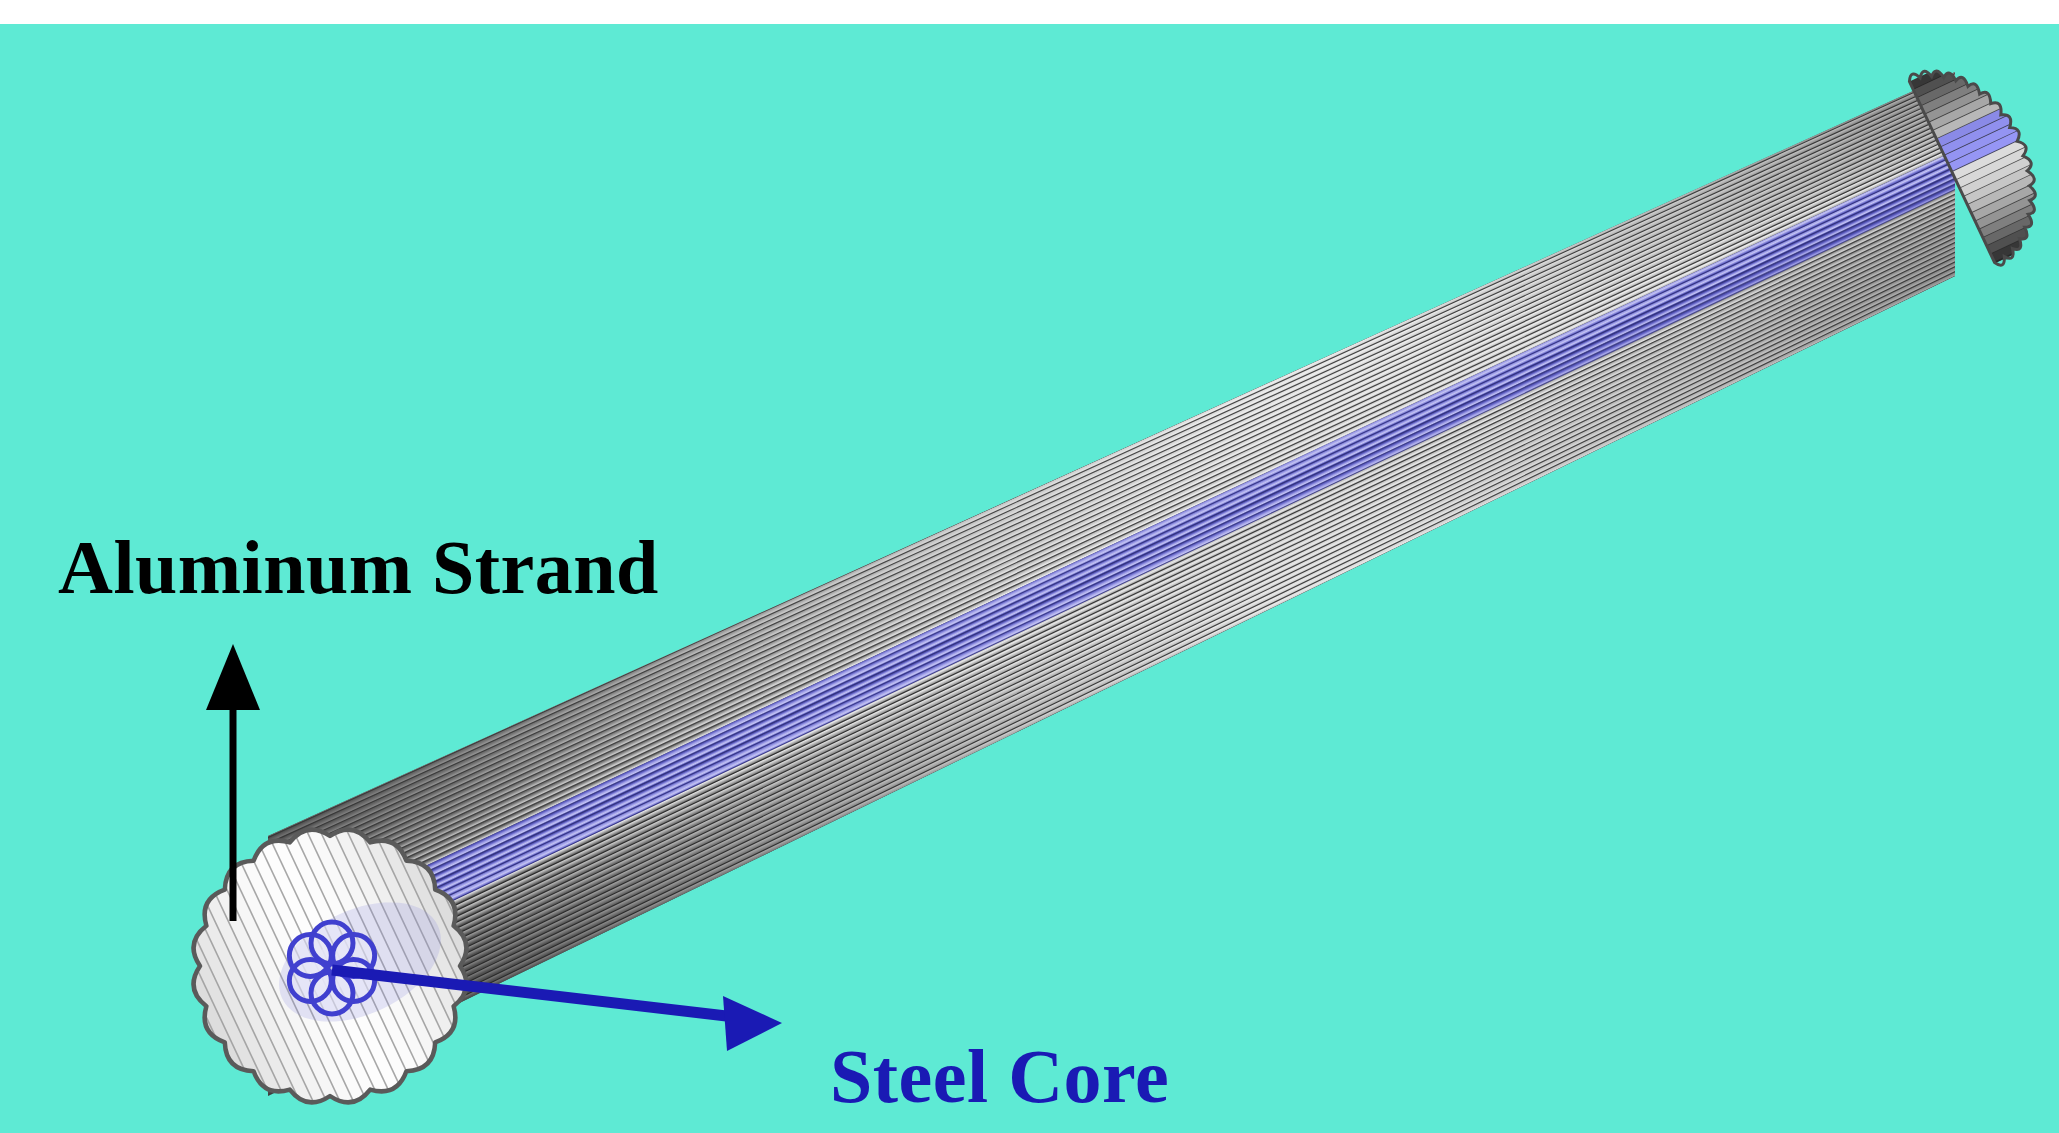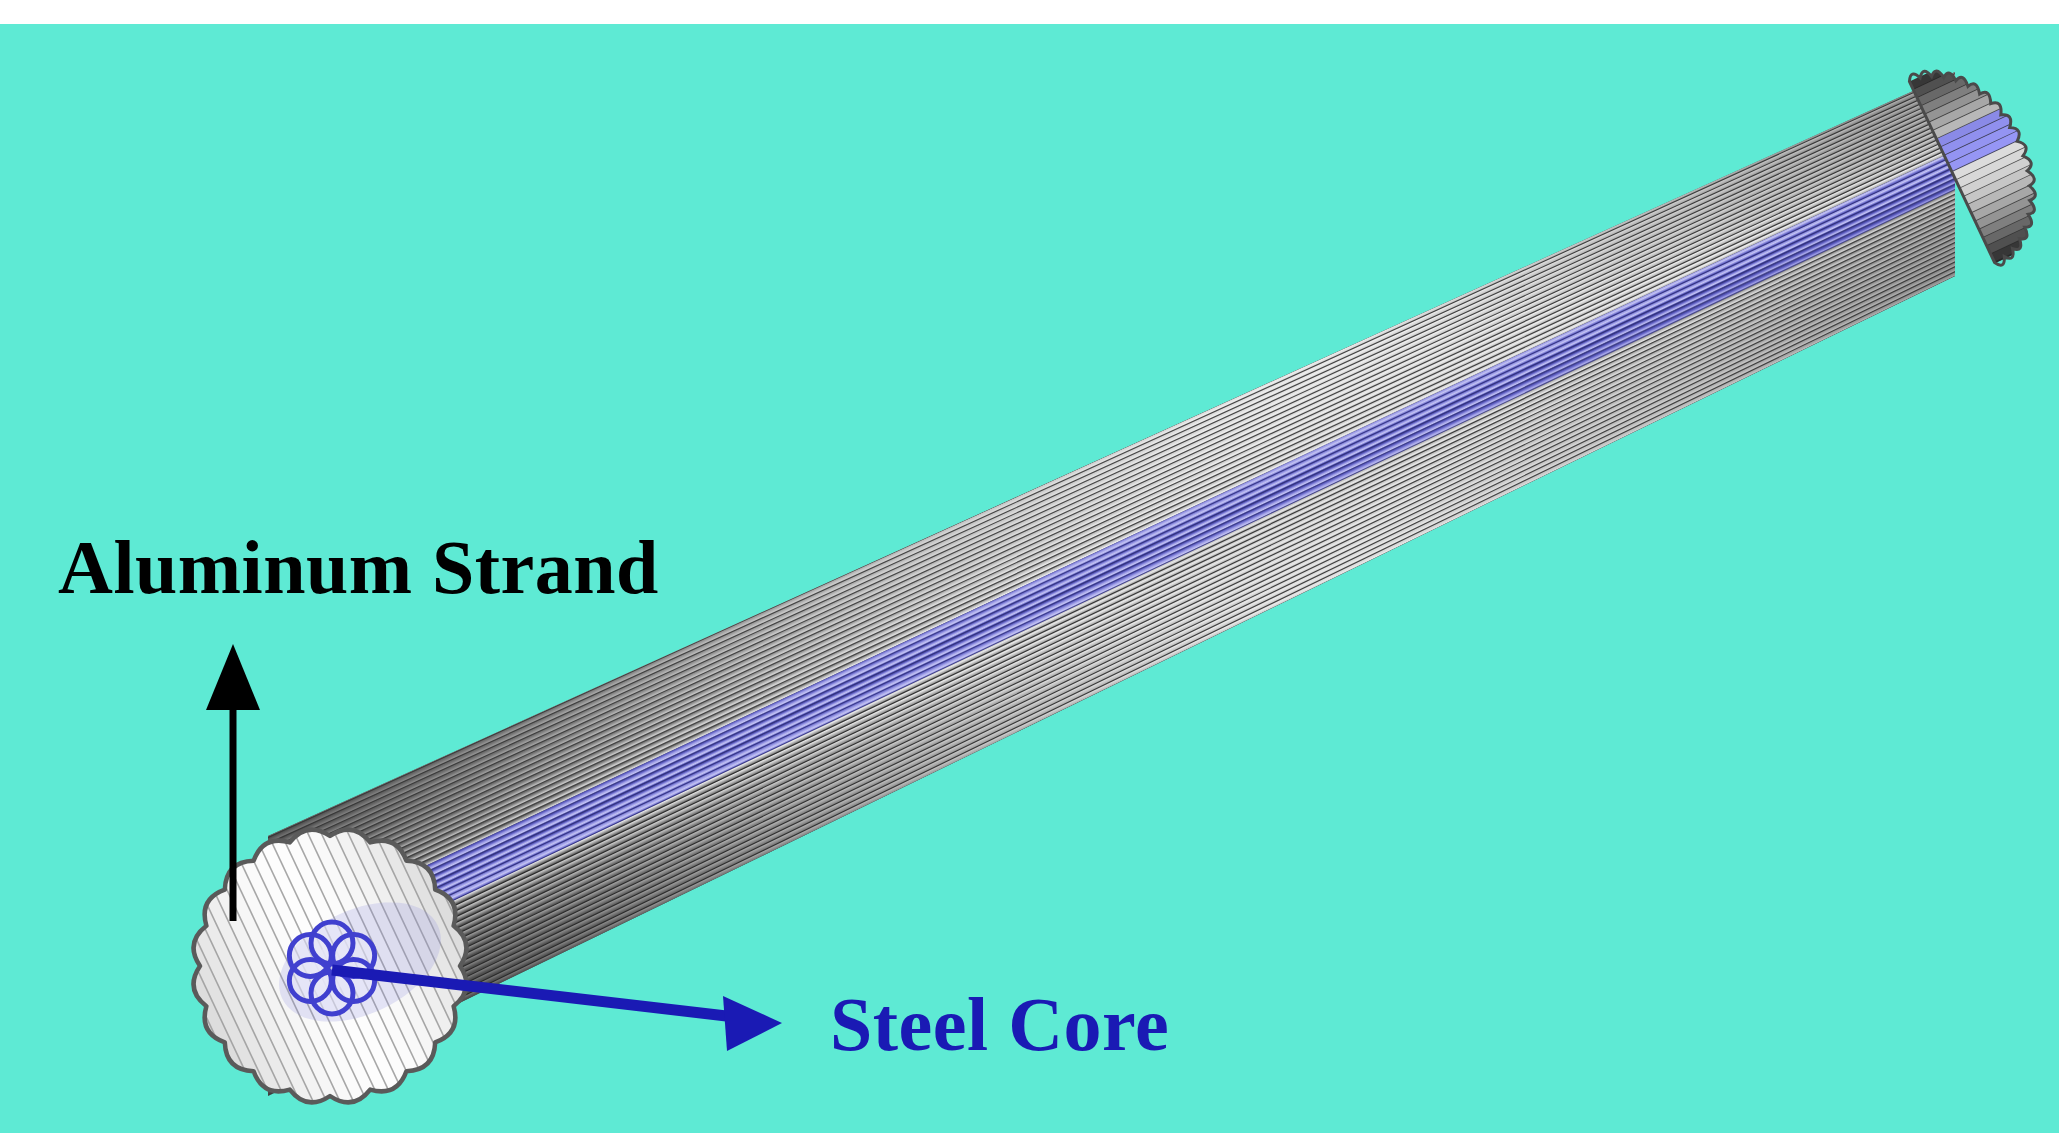--- a/index.html
+++ b/index.html
@@ -37,21 +37,21 @@
   }
   #label-aluminum-strand {
     left: 58px;
     top: 505px;
     font-size: 76px;
     letter-spacing: 0.5px;
     color: #000000;
   }
   #label-steel-core {
     left: 830px;
-    top: 962px;
+    top: 1014px;
     font-size: 76px;
     letter-spacing: 0.5px;
     color: #1a1ab4;
   }
 </style>
 </head>
 <body>
 
 <div id="stage">
 

